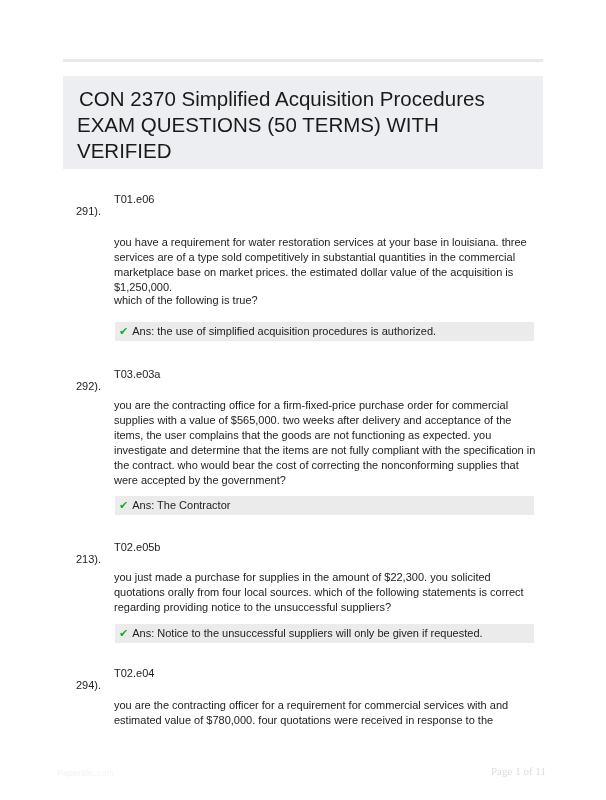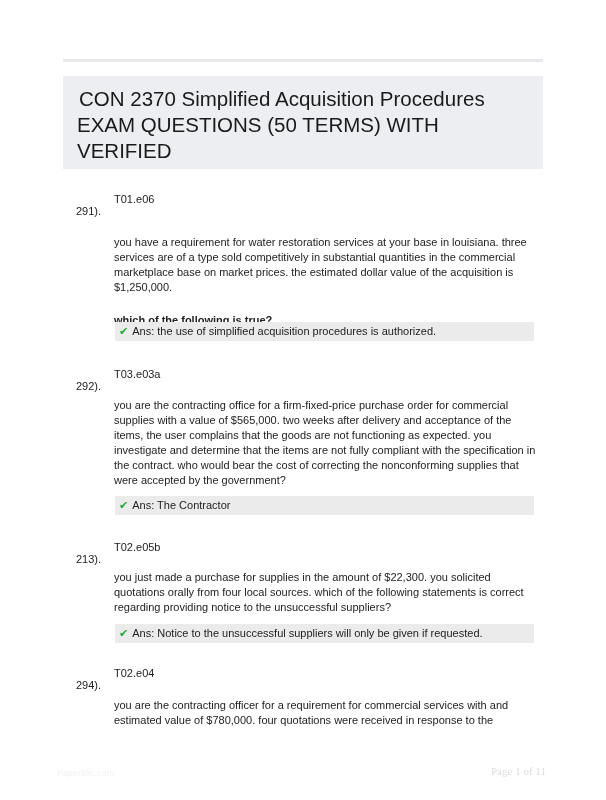--- a/index.html
+++ b/index.html
@@ -29,21 +29,21 @@
   <h1 class="title">
     <span class="l1">CON 2370 Simplified Acquisition Procedures</span>
     <span class="l2">EXAM QUESTIONS (50 TERMS) WITH VERIFIED</span>
   </h1>
 </div>
 
 <div class="q" style="top:193px;">
   <span class="q-num">291).</span>
   <span class="q-code">T01.e06</span>
   <div class="q-body" style="top:22px;margin-top:20px;">you have a requirement for water restoration services at your base in louisiana. three services are of a type sold competitively in substantial quantities in the commercial marketplace base on market prices. the estimated dollar value of the acquisition is $1,250,000.</div>
-  <div class="q-sub" style="top:120px;font-weight:bold;">which of the following is true?</div>
+  <div class="q-sub" style="top:100px;">which of the following is true?</div>
   <div class="ans" style="top:129px;">
     <span class="check">✔</span><span>Ans: the use of simplified acquisition procedures is authorized.</span>
   </div>
 </div>
 
 <div class="q" style="top:368px;">
   <span class="q-num">292).</span>
   <span class="q-code">T03.e03a</span>
   <div class="q-body" style="top:30px;">you are the contracting office for a firm-fixed-price purchase order for commercial supplies with a value of $565,000. two weeks after delivery and acceptance of the items, the user complains that the goods are not functioning as expected. you investigate and determine that the items are not fully compliant with the specification in the contract. who would bear the cost of correcting the nonconforming supplies that were accepted by the government?</div>
   <div class="ans" style="top:128px;">

